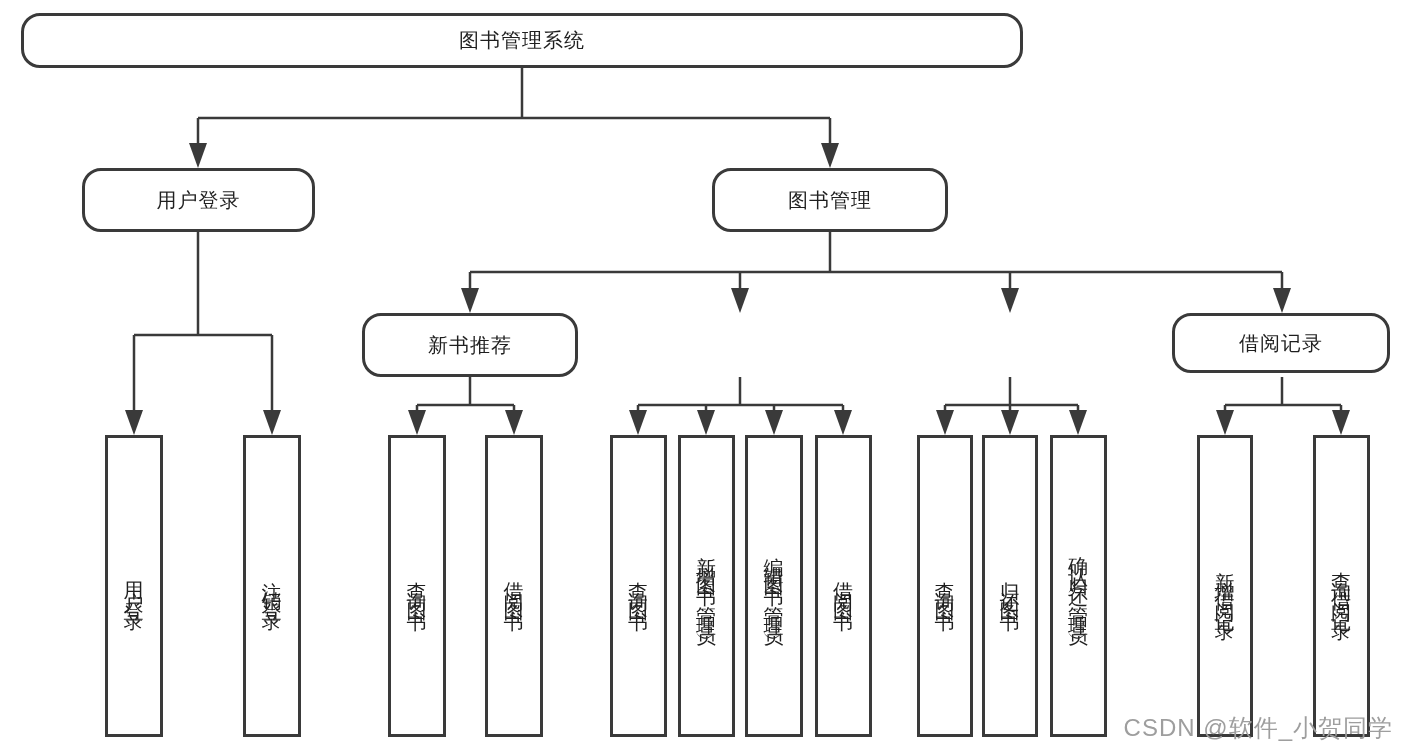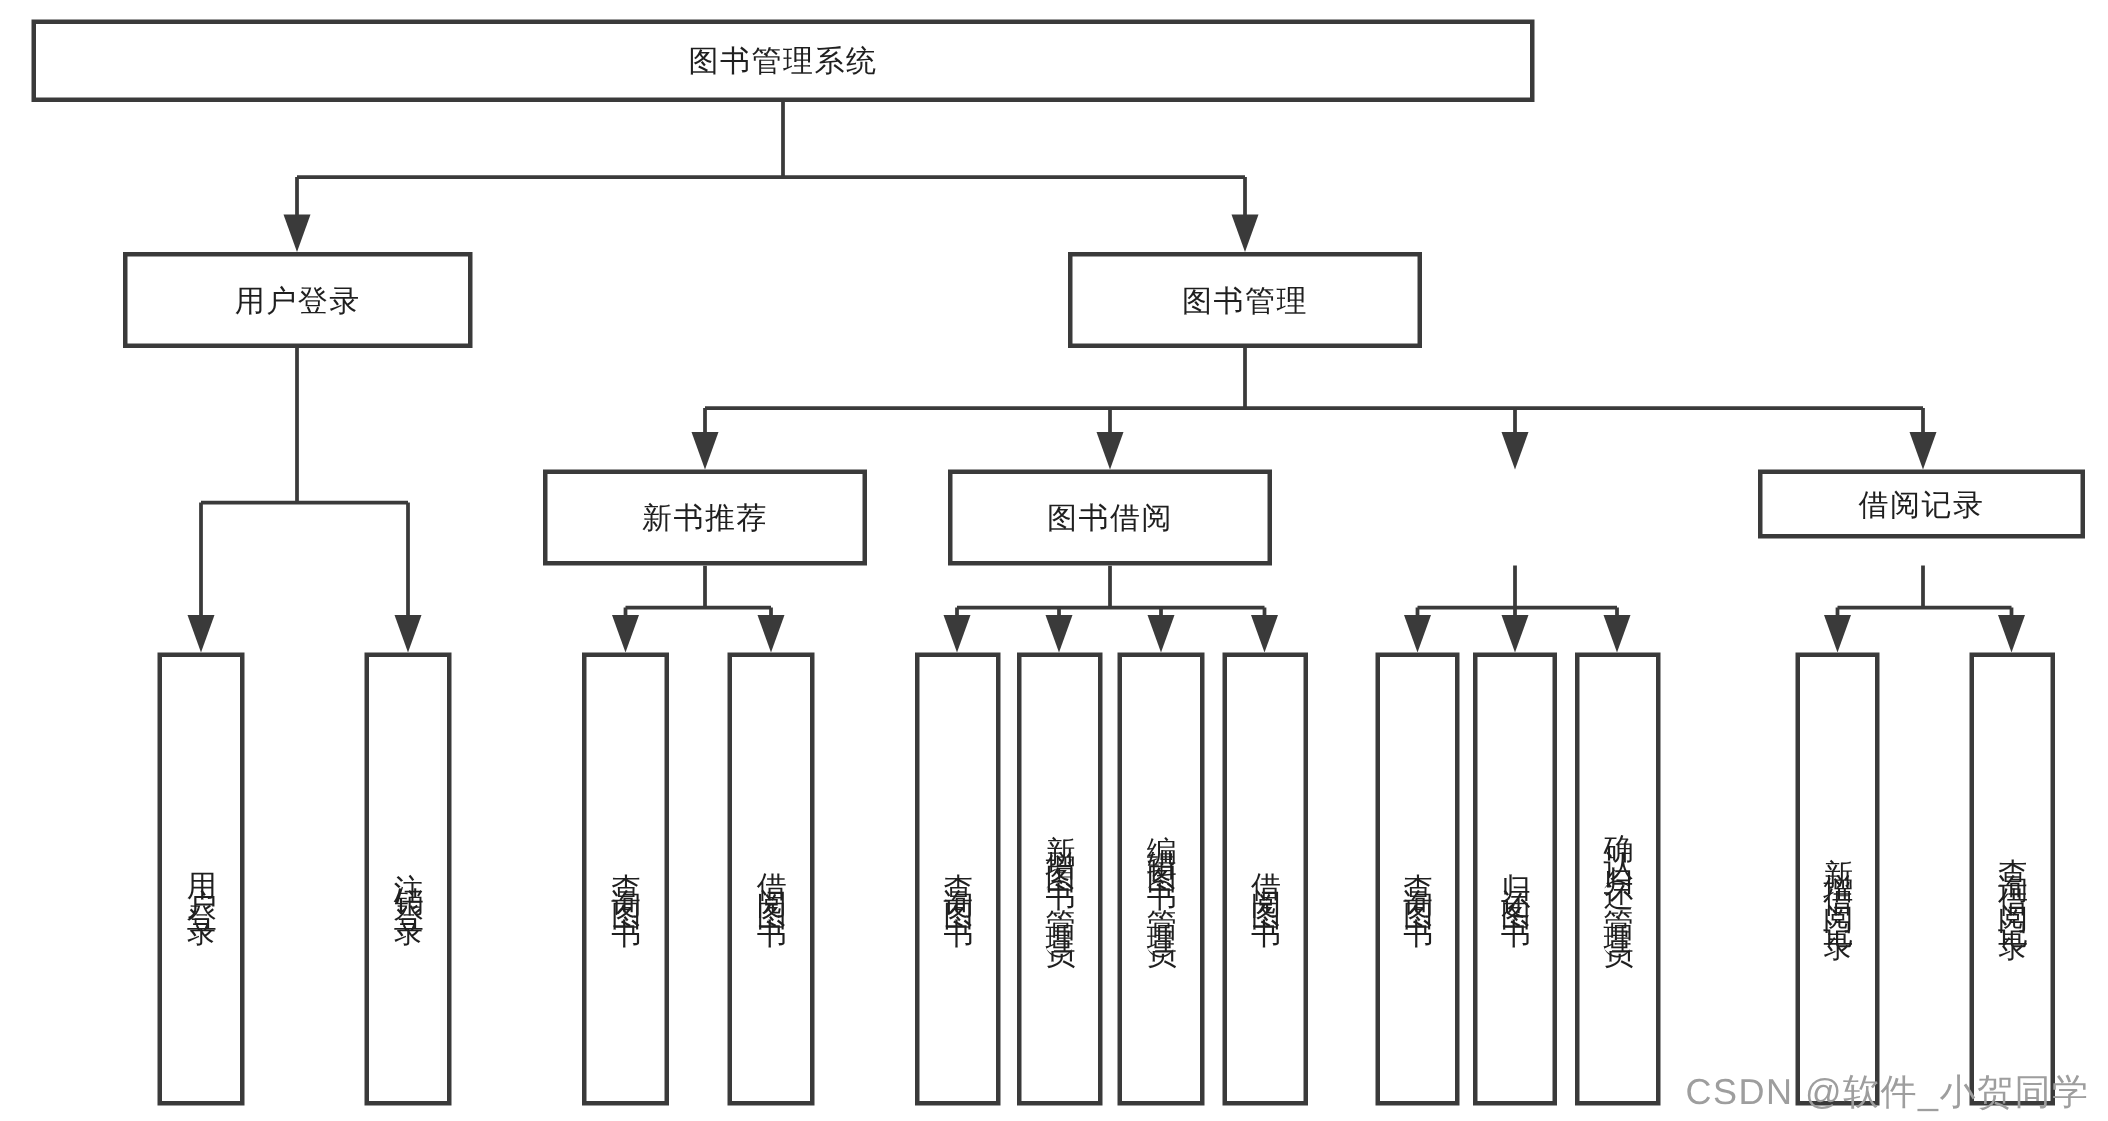--- a/index.html
+++ b/index.html
@@ -14,21 +14,21 @@
   .node{
     position:absolute;
     box-sizing:border-box;
     border:3px solid #3a3a3a;
     background:#ffffff;
     display:flex;
     align-items:center;
     justify-content:center;
     color:#1f1f1f;
   }
-  .hnode{font-size:20px;letter-spacing:1px;}
+  .hnode{font-size:20px;letter-spacing:1px;border-radius:19px;}
   .vnode{font-size:20px;}
   .vtext{
     writing-mode:vertical-rl;
     text-orientation:mixed;
     letter-spacing:10px;
     line-height:1;
     white-space:nowrap;
   }
   .watermark{
     position:absolute;
@@ -113,24 +113,21 @@
   <div class="node hnode" style="left:82px;top:168px;width:233px;height:64px">
     <span>用户登录</span>
   </div>
   <div class="node hnode" style="left:362px;top:313px;width:216px;height:64px">
     <span>新书推荐</span>
   </div>
 
   <div class="node hnode" style="left:712px;top:168px;width:236px;height:64px">
     <span>图书管理</span>
   </div>
-  <div class="node hnode" style="left:632px;top:313px;width:216px;height:64px">
-    <span>图书借阅</span>
-  </div>
-  <div class="node hnode" style="left:1172px;top:313px;width:218px;height:46px">
+  <div class="node hnode" style="left:1172px;top:313px;width:218px;height:60px">
     <span>借阅记录</span>
   </div>
 
   <div class="node vnode" style="left:105px;top:435px;width:58px;height:302px">
     <span class="vtext">用户登录</span>
   </div>
   <div class="node vnode" style="left:243px;top:435px;width:58px;height:302px">
     <span class="vtext">注销登录</span>
   </div>
 

